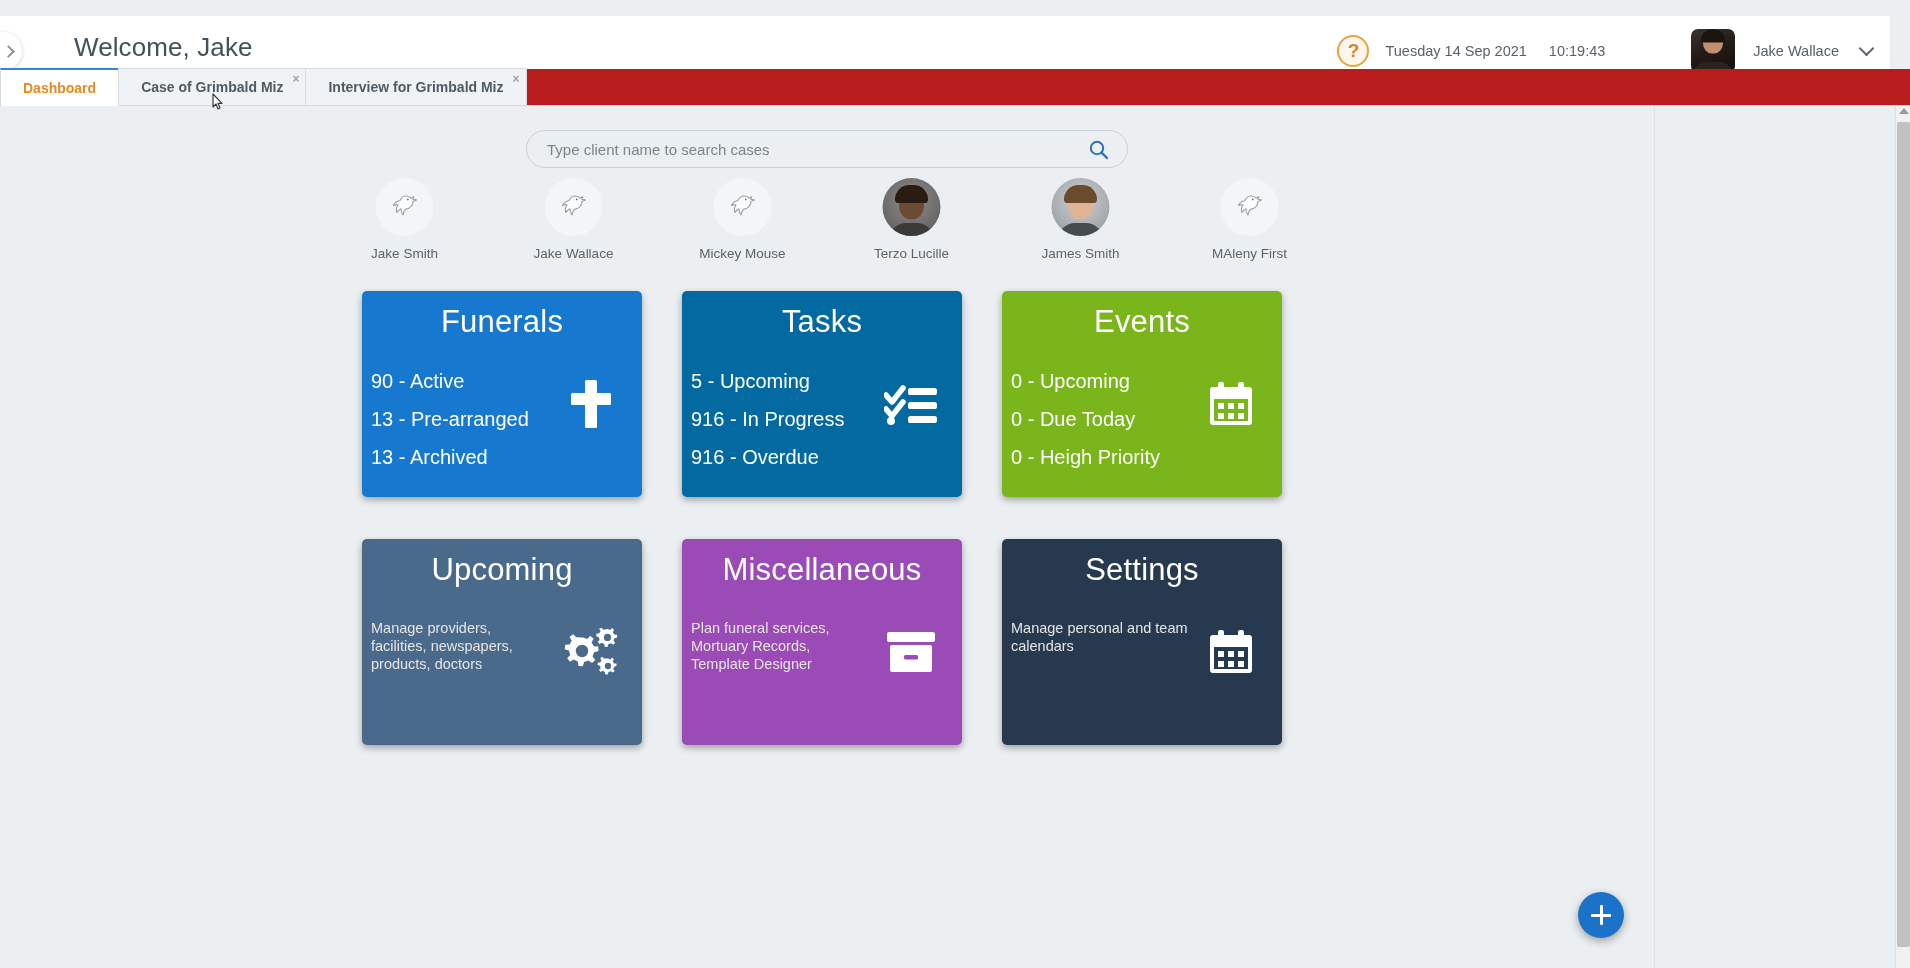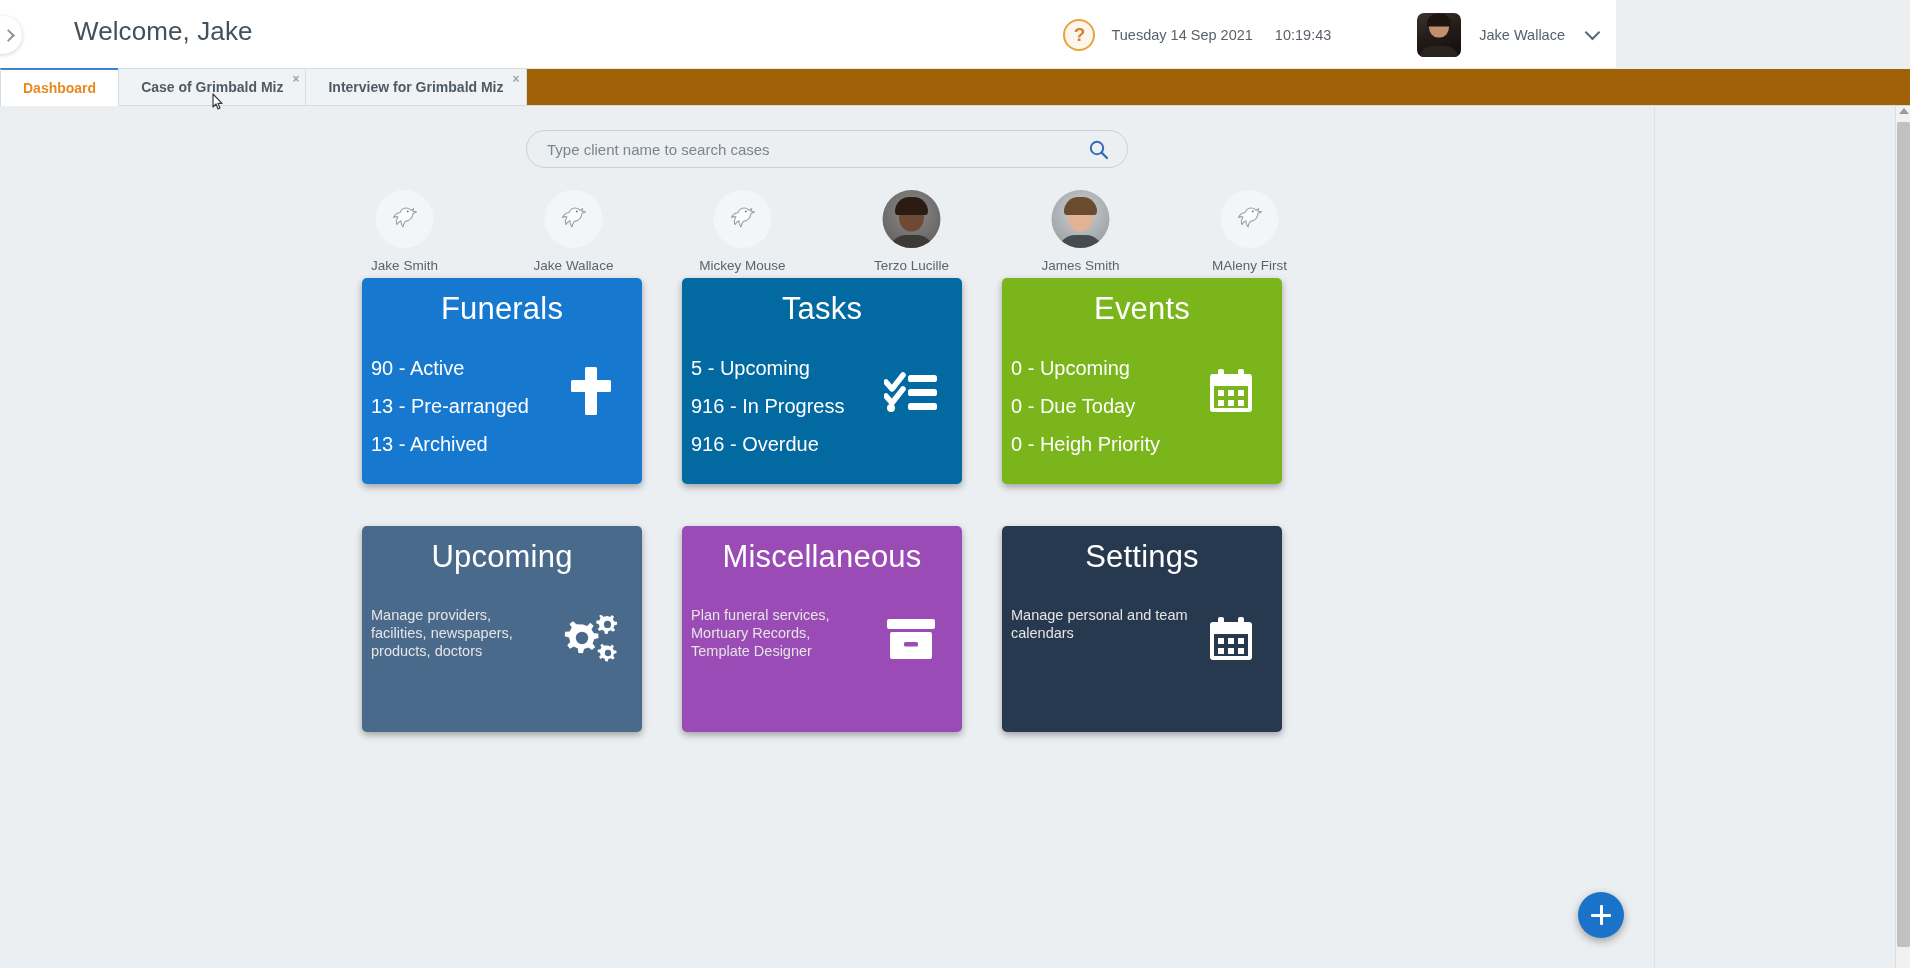--- a/index.html
+++ b/index.html
@@ -5,22 +5,22 @@
   * { box-sizing: border-box; margin: 0; padding: 0; }
   html, body {
     width: 1910px; height: 968px;
     font-family: "Liberation Sans", sans-serif;
     background: #eceff1;
     overflow: hidden;
   }
 
   
   .header {
-    position: absolute; top: 0; left: 0;
-    width: 1616px; height: 69px;
+    position: absolute; top: 16px; left: 0;
+    width: 1890px; height: 69px;
     background: #ffffff;
     border-bottom: 1px solid #e3e6e8;
   }
   .sidebar-toggle {
     position: absolute; left: -22px; top: 16px;
     width: 44px; height: 38px;
     background: #ffffff;
     border-radius: 22px;
     box-shadow: 0 1px 4px rgba(0,0,0,.18);
     display: flex; align-items: center; justify-content: flex-end;
@@ -72,21 +72,21 @@
   .caret-down {
     width: 11px; height: 11px;
     border-right: 2px solid #5c666f; border-bottom: 2px solid #5c666f;
     transform: rotate(45deg); margin-top: -5px; cursor: pointer;
   }
 
   
   .tabstrip {
     position: absolute; top: 69px; left: 0;
     width: 1910px; height: 37px;
-    background: #a16207;
+    background: #b91c1c;
     border-bottom: 1px solid #d7dcdf;
     display: flex; align-items: flex-end;
   }
   .tab {
     position: relative;
     height: 37px;
     display: flex; align-items: center;
     padding: 0 22px;
     font-size: 14px;
     color: #4e5a64; font-weight: bold;
@@ -135,21 +135,21 @@
     font-family: "Liberation Sans", sans-serif;
   }
   .searchbox::placeholder { color: #7b858d; }
   .search-btn {
     position: absolute; right: 18px; top: 9px;
     width: 22px; height: 22px; cursor: pointer;
   }
 
   
   .clients {
-    position: absolute; top: 84px; left: 50%; transform: translateX(-50%);
+    position: absolute; top: 72px; left: 50%; transform: translateX(-50%);
     display: flex; gap: 69px;
   }
   .client { width: 100px; text-align: center; cursor: pointer; }
   .client .pic {
     width: 58px; height: 58px; border-radius: 50%;
     margin: 0 auto 10px auto;
     display: flex; align-items: center; justify-content: center;
     overflow: hidden; position: relative;
   }
   .client .pic.dove { background: #f3f5f6; }
@@ -174,21 +174,21 @@
   .client .pic .p-body {
     position:absolute; left:50%; bottom:-7px; transform:translateX(-50%);
     width:46px; height:20px; border-radius:18px 18px 0 0;
   }
   .client .pic.photo-f .p-body { background:#3c3a39; }
   .client .pic.photo-m .p-body { background:#464b50; }
   .client .nm { font-size: 13.5px; color: #5a646d; white-space: nowrap; }
 
   
   .grid {
-    position: absolute; top: 172px; left: 50%; transform: translateX(-50%);
+    position: absolute; top: 185px; left: 50%; transform: translateX(-50%);
     width: 930px;
     display: grid;
     grid-template-columns: repeat(3, 280px);
     gap: 42px 40px;
   }
   .card {
     position: relative;
     height: 206px;
     border-radius: 5px;
     box-shadow: 0 3px 7px rgba(0,0,0,.33);

